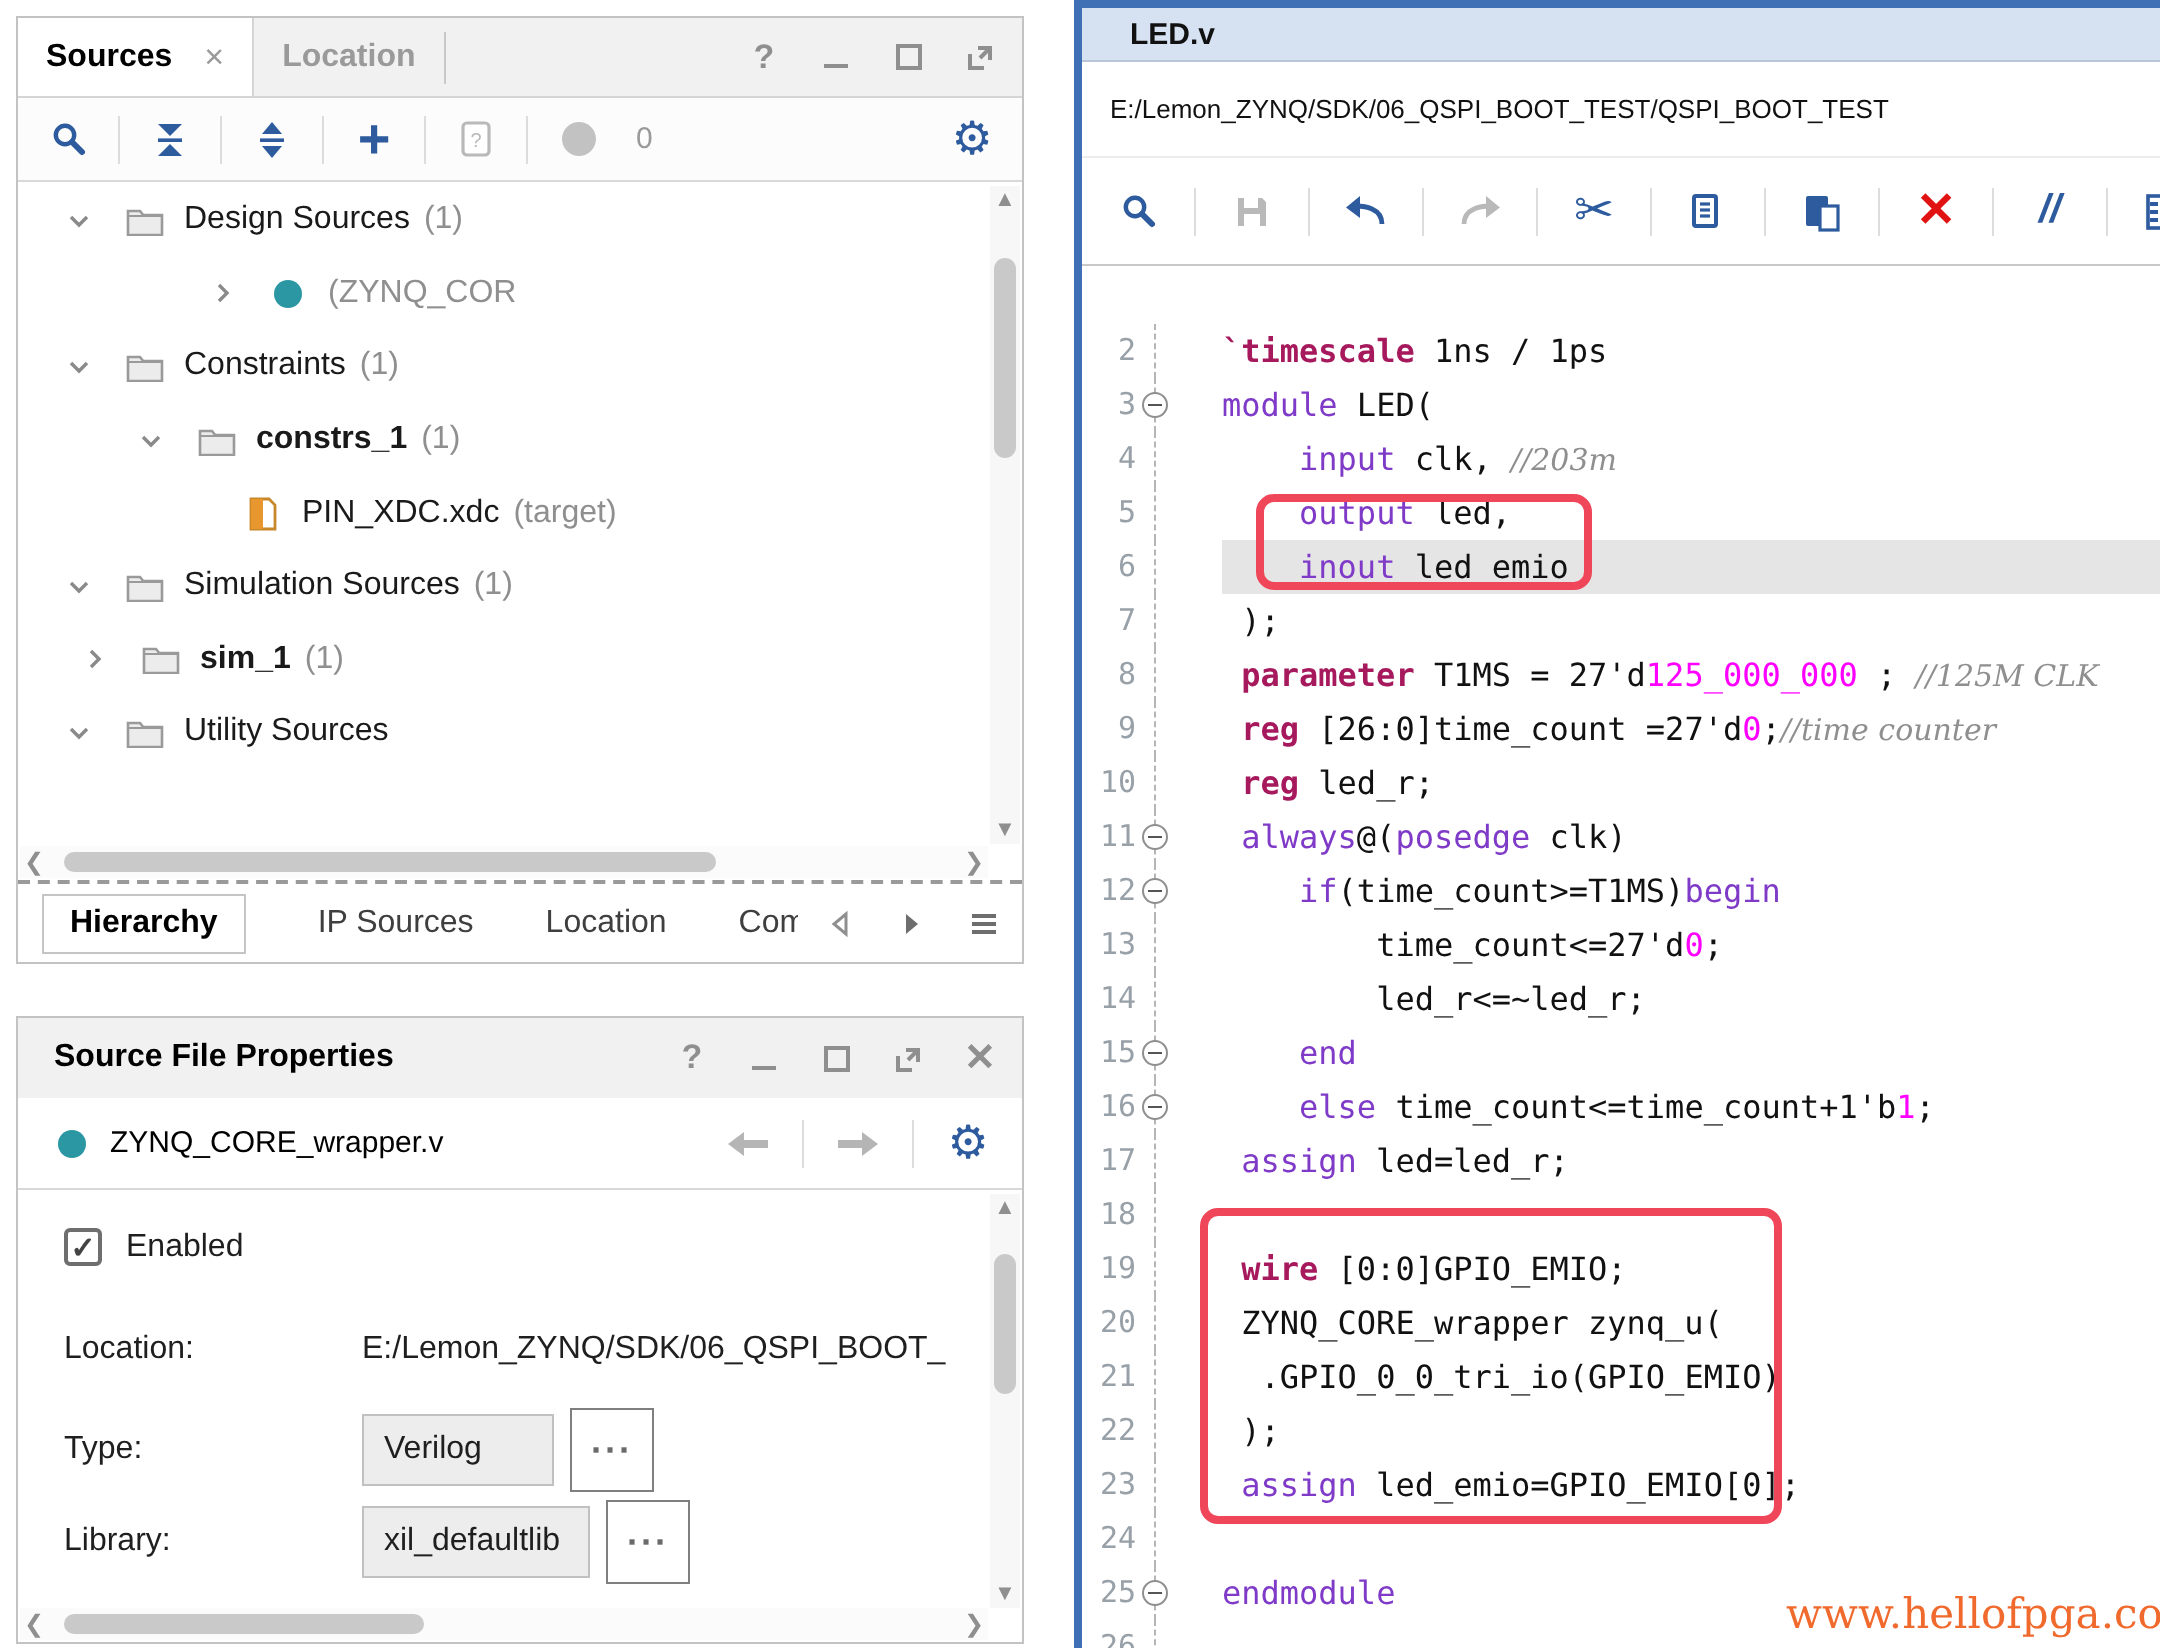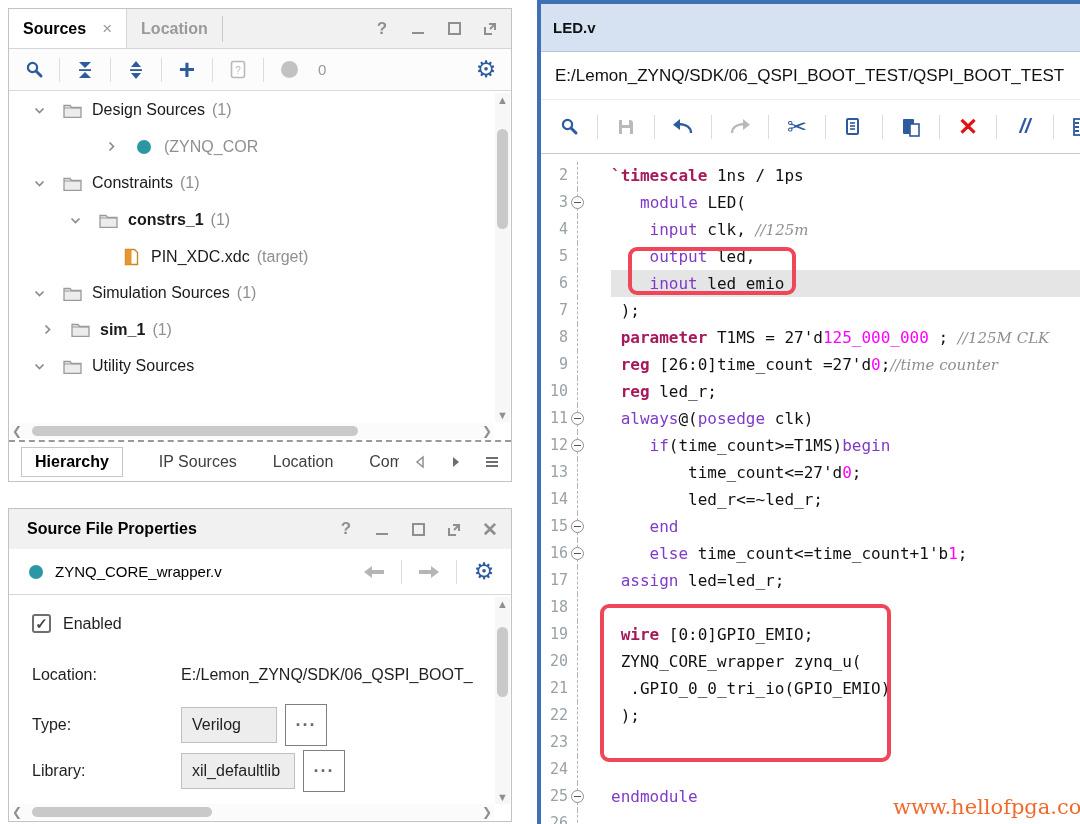--- a/index.html
+++ b/index.html
@@ -73,25 +73,25 @@
               display:flex; align-items:center; justify-content:center;
               color:#6a6a6a; font-size:18px; font-weight:bold; letter-spacing:1px; }
   .checkbox { width:19px; height:19px; border:2px solid #6e6e6e; border-radius:3px;
               display:flex; align-items:center; justify-content:center;
               font-size:15px; font-weight:bold; color:#444; margin-right:12px; }
 
   
   #editor-panel { position:absolute; left:537px; top:0; width:543px; height:824px;
                   border-left:4px solid #3f6fb5; border-top:4px solid #3f6fb5;
                   background:#fff; overflow:hidden; }
-  .ed-title { height:48px; background:#d6e2f2; border-bottom:1px solid #b9c6da;
-              display:flex; align-items:center; padding-left:12px;
+  .ed-title { height:27px; background:#d6e2f2; border-bottom:1px solid #b9c6da;
+              display:flex; align-items:center; padding-left:24px;
               font-size:15px; font-weight:bold; color:#111; }
   .ed-path  { height:48px; display:flex; align-items:center; padding-left:14px;
-              font-size:17px; color:#111; border-bottom:1px solid #ececec;
+              font-size:13px; color:#111; border-bottom:1px solid #ececec;
               white-space:nowrap; overflow:hidden; }
   .ed-toolbar { height:54px; display:flex; align-items:center; gap:14px; padding:0 14px;
                 border-bottom:1px solid #c9c9c9; }
   .ed-toolbar .icon-btn { width:28px; height:28px; }
 
   #code-area { position:absolute; left:0; right:0; top:146px; bottom:0;
                padding-top:12px; font-family:"DejaVu Sans Mono", monospace; }
   .code-row { display:flex; height:27px; line-height:27px; white-space:nowrap; }
   .gut-num { width:30px; flex:0 0 auto; text-align:right; padding-right:3px;
              color:#98a0a8; font-size:15px; background:#fff; }
@@ -520,28 +520,28 @@
           <span class="dash"></span>
         </span>
         <span class="code-text" style="padding-left: 0ch;"><span class="tk-K">`timescale</span><span class="tk-p"> 1ns / 1ps</span></span>
       </div>
       <div class="code-row">
         <span class="gut-num">3</span>
         <span class="gut-fold">
           <span class="dash"></span>
           <span class="fold-circle"></span>
         </span>
-        <span class="code-text" style="padding-left: 0ch; margin-left: 29px;"><span class="tk-k">module</span><span class="tk-p"> LED(</span></span>
+        <span class="code-text" style="padding-left: 0ch;"><span class="tk-k">module</span><span class="tk-p"> LED(</span></span>
       </div>
       <div class="code-row">
         <span class="gut-num">4</span>
         <span class="gut-fold">
           <span class="dash"></span>
         </span>
-        <span class="code-text" style="padding-left: 4ch;"><span class="tk-k">input</span><span class="tk-p"> clk, </span><span class="tk-c">//125m</span></span>
+        <span class="code-text" style="padding-left: 4ch;"><span class="tk-k">input</span><span class="tk-p"> clk, </span><span class="tk-c">//203m</span></span>
       </div>
       <div class="code-row">
         <span class="gut-num">5</span>
         <span class="gut-fold">
           <span class="dash"></span>
         </span>
         <span class="code-text" style="padding-left: 4ch;"><span class="tk-k">output</span><span class="tk-p"> led,</span></span>
       </div>
       <div class="code-row hl">
         <span class="gut-num">6</span>
@@ -664,20 +664,21 @@
         <span class="gut-fold">
           <span class="dash"></span>
         </span>
         <span class="code-text" style="padding-left: 1ch;"><span class="tk-p">);</span></span>
       </div>
       <div class="code-row">
         <span class="gut-num">23</span>
         <span class="gut-fold">
           <span class="dash"></span>
         </span>
+        <span class="code-text" style="padding-left: 1ch;"><span class="tk-k">assign</span><span class="tk-p"> led_emio=GPIO_EMIO[0];</span></span>
       </div>
       <div class="code-row">
         <span class="gut-num">24</span>
         <span class="gut-fold">
           <span class="dash"></span>
         </span>
         <span class="code-text" style="padding-left: 0ch;"></span>
       </div>
       <div class="code-row">
         <span class="gut-num">25</span>

